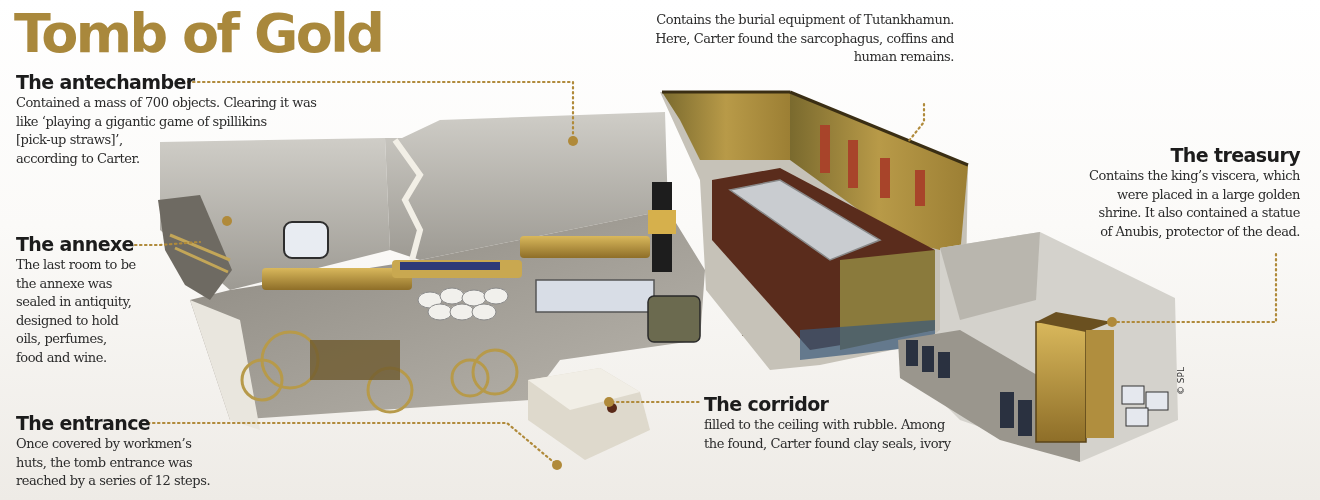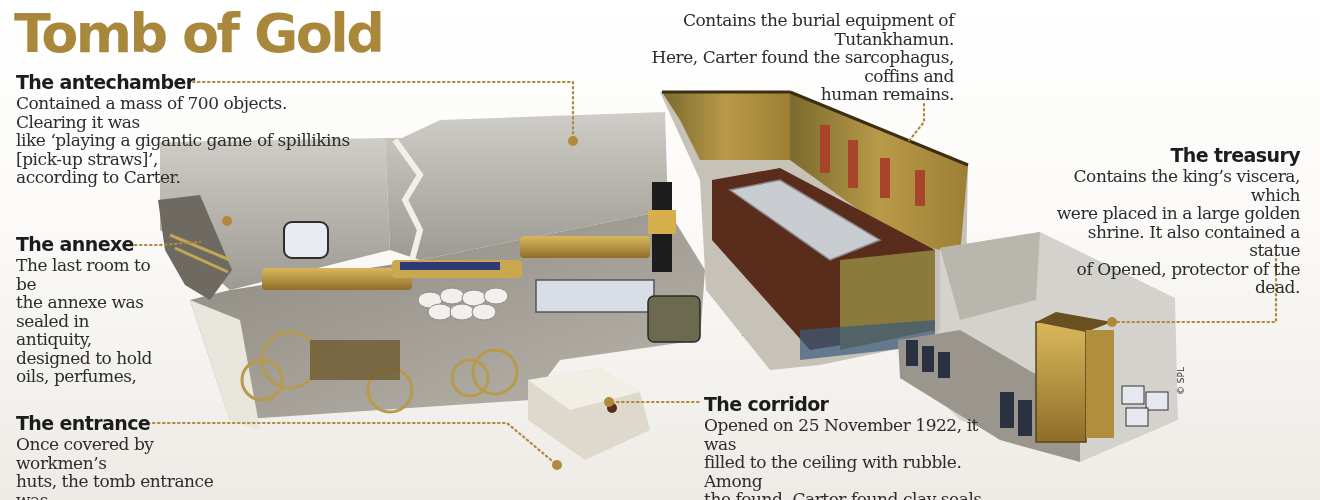--- a/index.html
+++ b/index.html
@@ -17,21 +17,21 @@
     color: #a9883c; line-height: 76px;
   }
   .label { position: absolute; }
   .label h2 {
     font-family: "DejaVu Sans", "Liberation Sans", sans-serif;
     font-weight: bold; font-size: 19px; letter-spacing: -0.6px;
     color: #1c1c1c; line-height: 24px; white-space: nowrap;
   }
   .label p {
     font-family: "DejaVu Serif", "Liberation Serif", serif;
-    font-size: 17px; letter-spacing: -0.45px; line-height: 18.5px;
+    font-size: 13px; letter-spacing: -0.45px; line-height: 18.5px;
     color: #2c2c2c;
   }
   .right h2, .right p { text-align: right; }
   #illus { position: absolute; left: 0; top: 0; }
   #leaders { position: absolute; left: 0; top: 0; pointer-events: none; }
   .credit {
     position: absolute; left: 1176px; top: 395px;
     transform: rotate(-90deg); transform-origin: left top;
     font-family: "DejaVu Sans", "Liberation Sans", sans-serif;
     font-size: 9px; color: #333; white-space: nowrap;
@@ -201,43 +201,43 @@
   <p>according to Carter.</p>
 </div>
 
 <div class="label" style="left:16px; top:232px; width:150px;">
   <h2>The annexe</h2>
   <p>The last room to be</p>
   <p>the annexe was</p>
   <p>sealed in antiquity,</p>
   <p>designed to hold</p>
   <p>oils, perfumes,</p>
+  <p>food and wine.</p>
 </div>
 
 <div class="label" style="left:16px; top:411px; width:220px;">
   <h2>The entrance</h2>
   <p>Once covered by workmen’s</p>
   <p>huts, the tomb entrance was</p>
   <p>reached by a series of 12 steps.</p>
 </div>
 
 <div class="label right" style="left:600px; top:11px; width:354px;">
   <p>Contains the burial equipment of Tutankhamun.</p>
   <p>Here, Carter found the sarcophagus, coffins and</p>
   <p>human remains.</p>
 </div>
 
 <div class="label right" style="left:1040px; top:143px; width:260px;">
   <h2>The treasury</h2>
   <p>Contains the king’s viscera, which</p>
   <p>were placed in a large golden</p>
   <p>shrine. It also contained a statue</p>
-  <p>of Opened, protector of the dead.</p>
+  <p>of Anubis, protector of the dead.</p>
 </div>
 
 <div class="label" style="left:704px; top:392px; width:290px;">
   <h2>The corridor</h2>
-  <p>Opened on 25 November 1922, it was</p>
   <p>filled to the ceiling with rubble. Among</p>
   <p>the found, Carter found clay seals, ivory</p>
 </div>
 
 <div class="credit">© SPL</div>
 
 </body></html>

